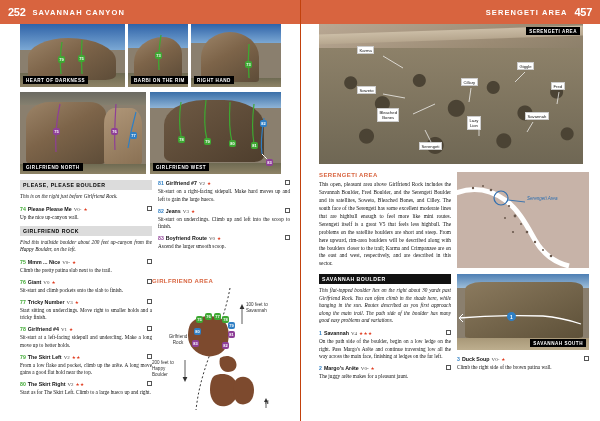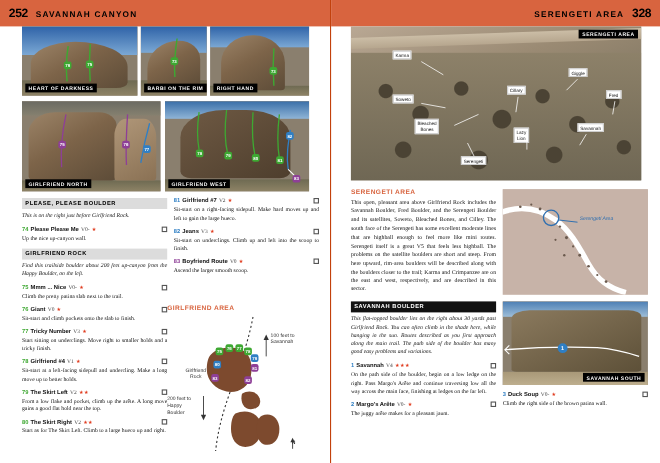--- a/index.html
+++ b/index.html
@@ -8,21 +8,21 @@
     background: #ffffff;
     font-family: "Liberation Serif", serif;
     overflow: hidden;
   }
   .spread { display: flex; width: 600px; height: 421px; }
   .page { width: 300px; height: 421px; position: relative; background: #fff; }
   .page-right { border-left: 1px solid #c2410c; }
 
   
   .hdr {
-    height: 18px; background: #d8643f; color: #000000;
+    height: 18px; background: #d8643f; color: #ffffff;
     display: flex; align-items: center; gap: 7px;
     padding: 12px 8px;
   }
   .hdr-right { justify-content: flex-end; }
   .folio {
     font-family: "Liberation Sans", sans-serif;
     font-weight: bold; font-size: 11px; letter-spacing: -0.3px;
   }
   .hdr-title {
     font-family: "Liberation Sans", sans-serif;
@@ -362,21 +362,21 @@
       <div class="rnum p" style="left:76px;top:53px;">81</div>
       <div class="rnum p" style="left:70px;top:64px;">82</div>
       <div class="rnum p" style="left:40px;top:62px;">83</div>
     </div>
   </div>
 
   <div class="page page-right">
 
     <div class="hdr hdr-right">
       <span class="hdr-title">SERENGETI AREA</span>
-      <span class="folio">328</span>
+      <span class="folio">457</span>
     </div>
 
     <div class="photo" style="left:18px;top:24px;width:264px;height:140px;position:absolute;
                 background:linear-gradient(160deg,#b9a894 0%,#9a8a73 35%,#7d7460 70%,#6d6553 100%);">
       <div style="position:absolute;left:0;top:6px;width:264px;height:10px;background:linear-gradient(#cbbda6,#b6a68e);transform:rotate(-2deg);"></div>
       <div style="position:absolute;left:0;top:24px;width:264px;height:116px;
                   background:
                     radial-gradient(circle at 12% 30%, #4b4334 0 6px, transparent 7px),
                     radial-gradient(circle at 24% 48%, #4b4334 0 7px, transparent 8px),
                     radial-gradient(circle at 38% 28%, #4b4334 0 6px, transparent 7px),

